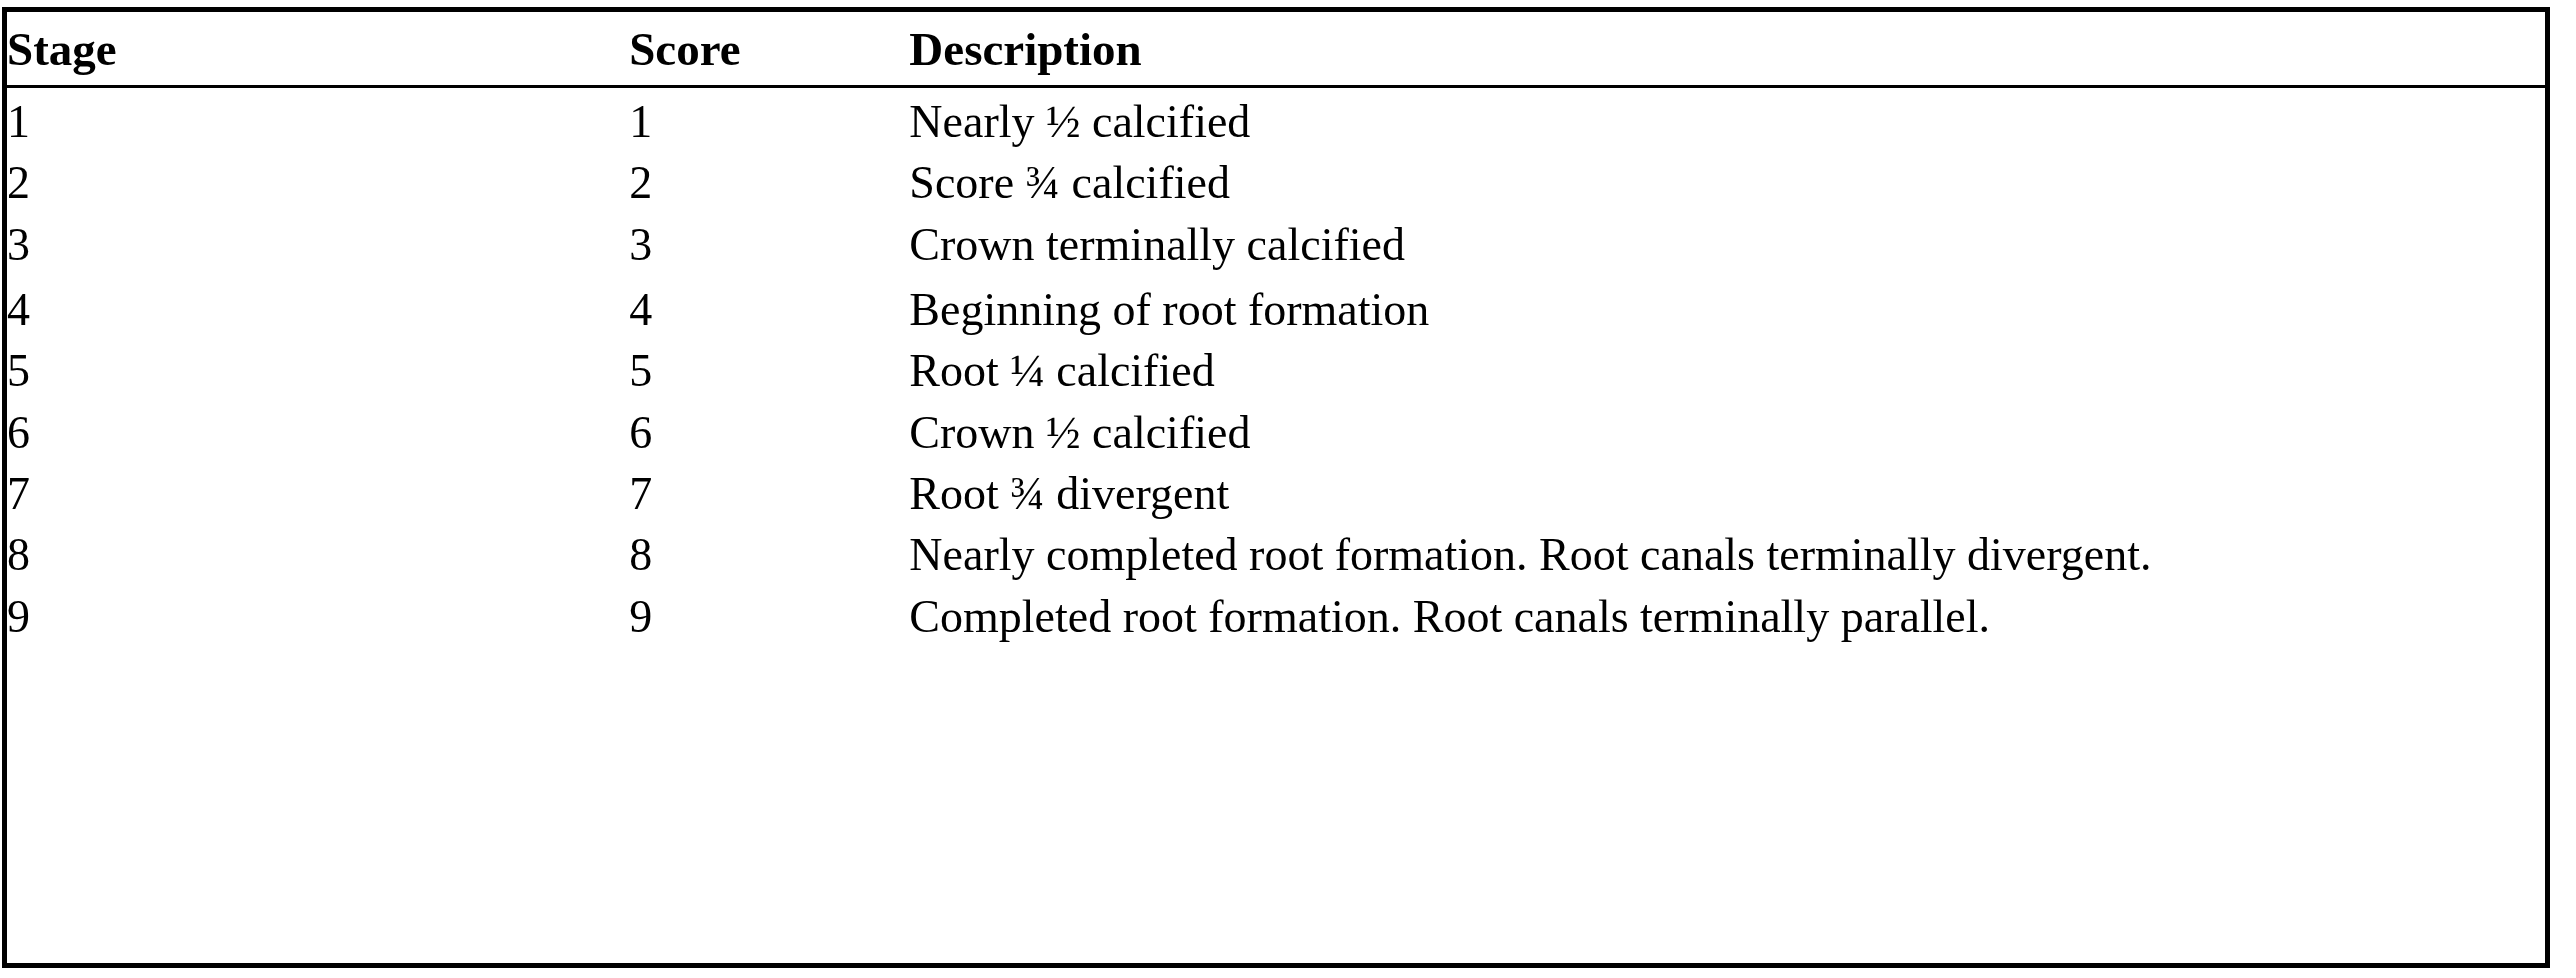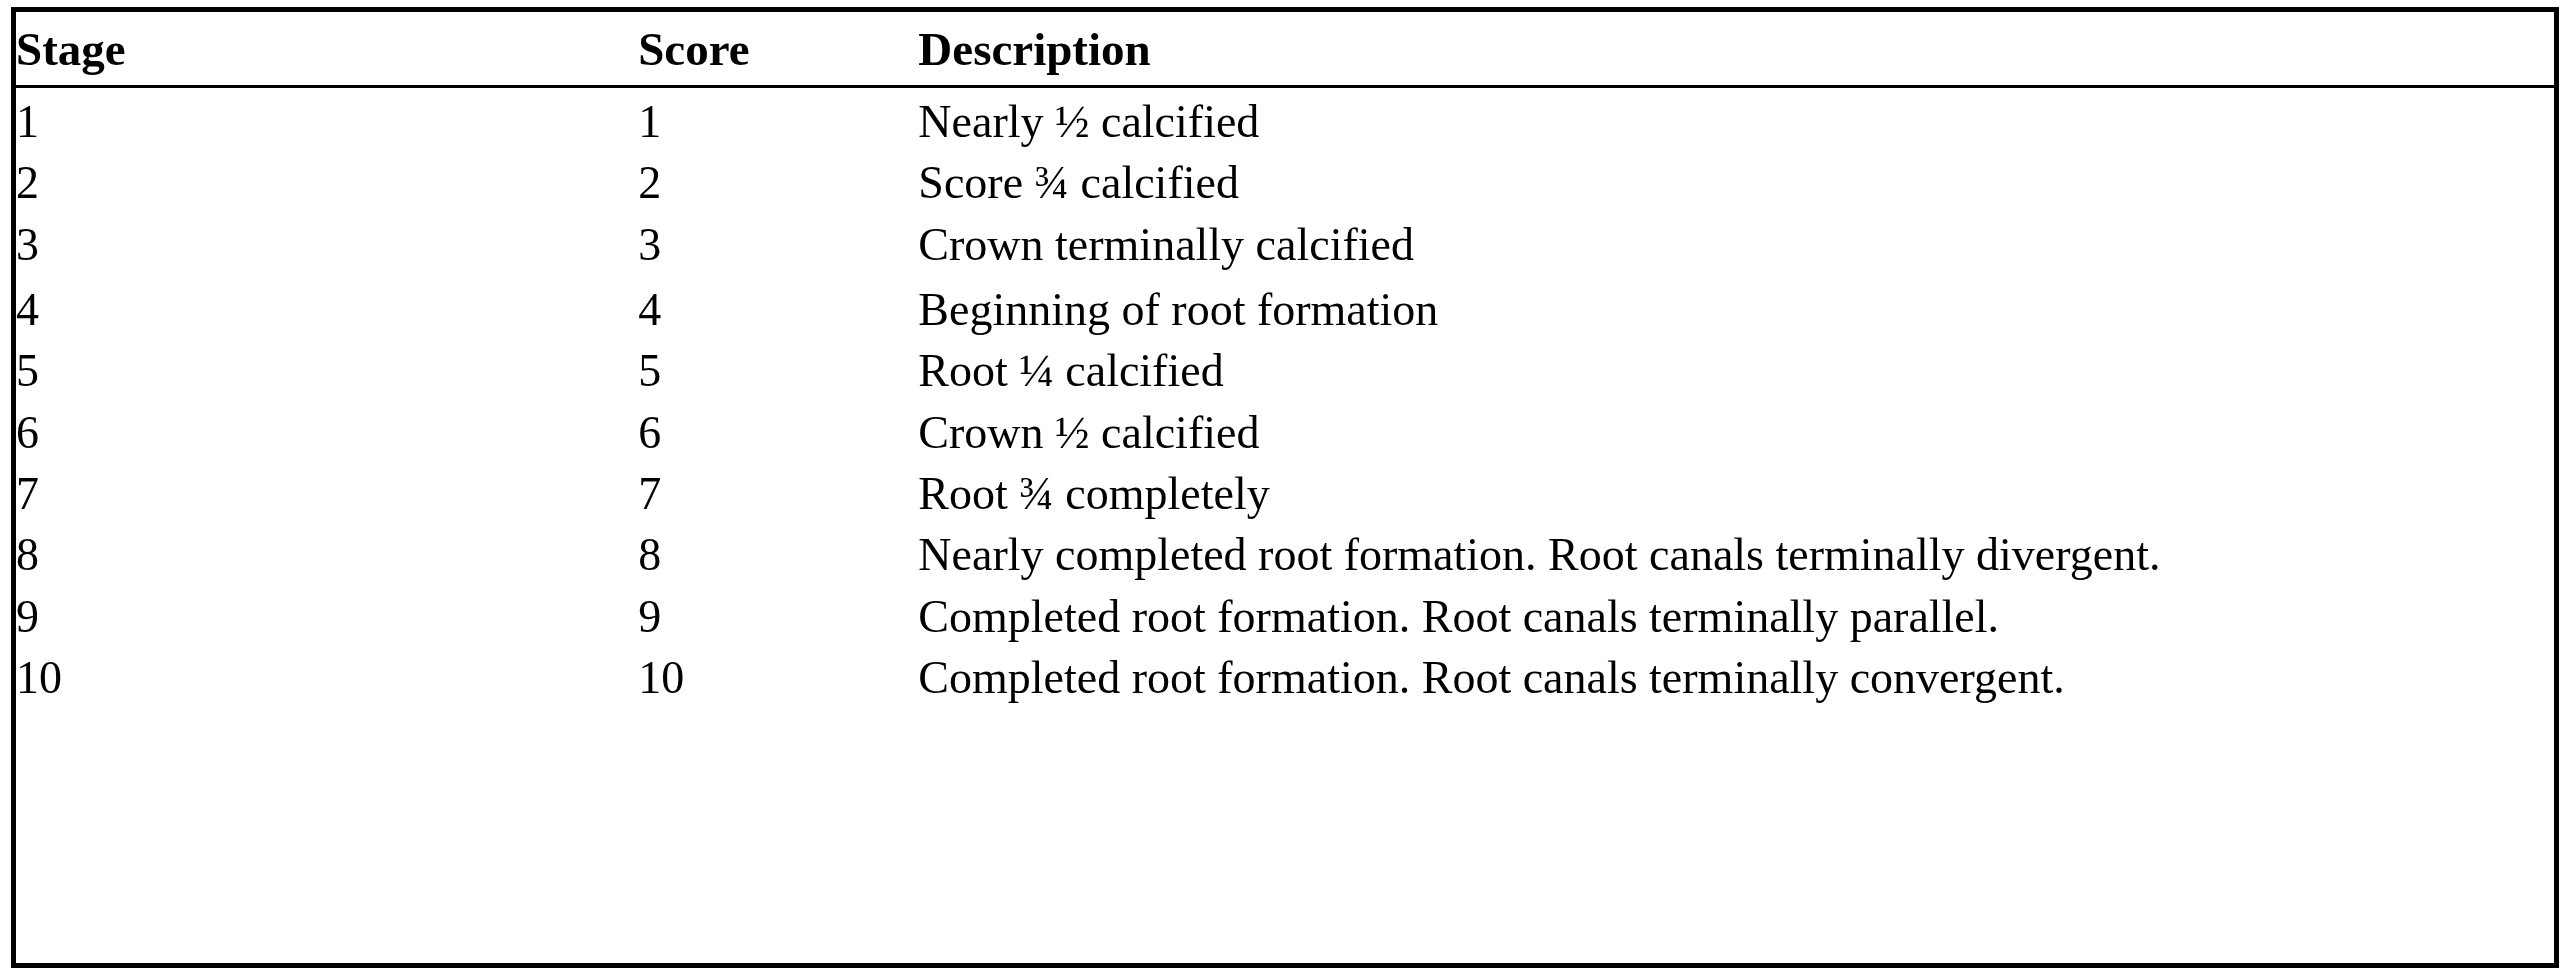--- a/index.html
+++ b/index.html
@@ -10,21 +10,21 @@
   body {
     width: 2576px;
     height: 978px;
     font-family: "Liberation Serif", "DejaVu Serif", serif;
     color: #000000;
     overflow: hidden;
   }
 
   #table-wrap {
     position: absolute;
-    left: 11px;
+    left: 2px;
     top: 7.4px;
     width: 2548px;
     height: 961px;
     box-sizing: border-box;
     border: 5.5px solid #000000;
     background: #ffffff;
   }
 
   .grading-table {
     width: 100%;
@@ -136,34 +136,29 @@
         <td class="cell-desc">Root ¼ calcified</td>
       </tr>
       <tr class="data-row">
         <td class="cell-stage">6</td>
         <td class="cell-score">6</td>
         <td class="cell-desc">Crown ½ calcified</td>
       </tr>
       <tr class="data-row">
         <td class="cell-stage">7</td>
         <td class="cell-score">7</td>
-        <td class="cell-desc">Root ¾ completely</td>
+        <td class="cell-desc">Root ¾ divergent</td>
       </tr>
       <tr class="data-row">
         <td class="cell-stage">8</td>
         <td class="cell-score">8</td>
         <td class="cell-desc">Nearly completed root formation. Root canals terminally divergent.</td>
       </tr>
       <tr class="data-row">
         <td class="cell-stage">9</td>
         <td class="cell-score">9</td>
         <td class="cell-desc">Completed root formation. Root canals terminally parallel.</td>
       </tr>
-      <tr class="data-row">
-        <td class="cell-stage">10</td>
-        <td class="cell-score">10</td>
-        <td class="cell-desc">Completed root formation. Root canals terminally convergent.</td>
-      </tr>
 
     </tbody>
   </table>
 </div>
 
 
 </body></html>

